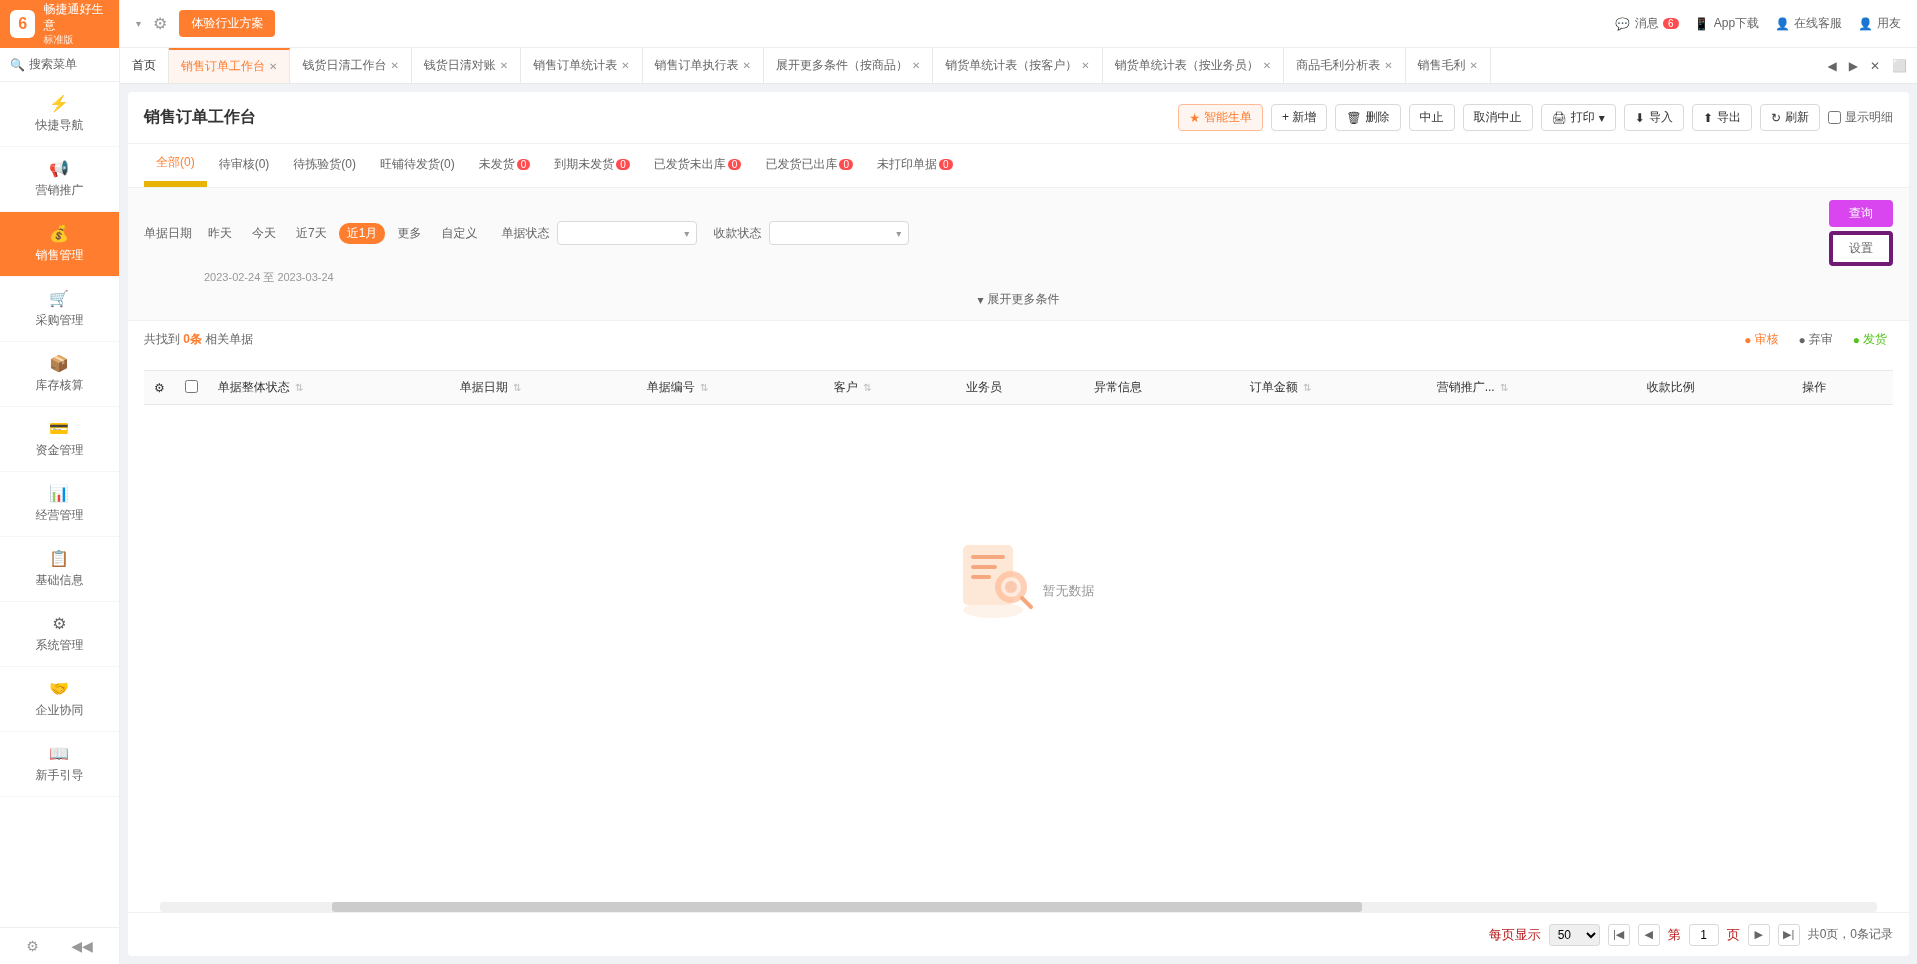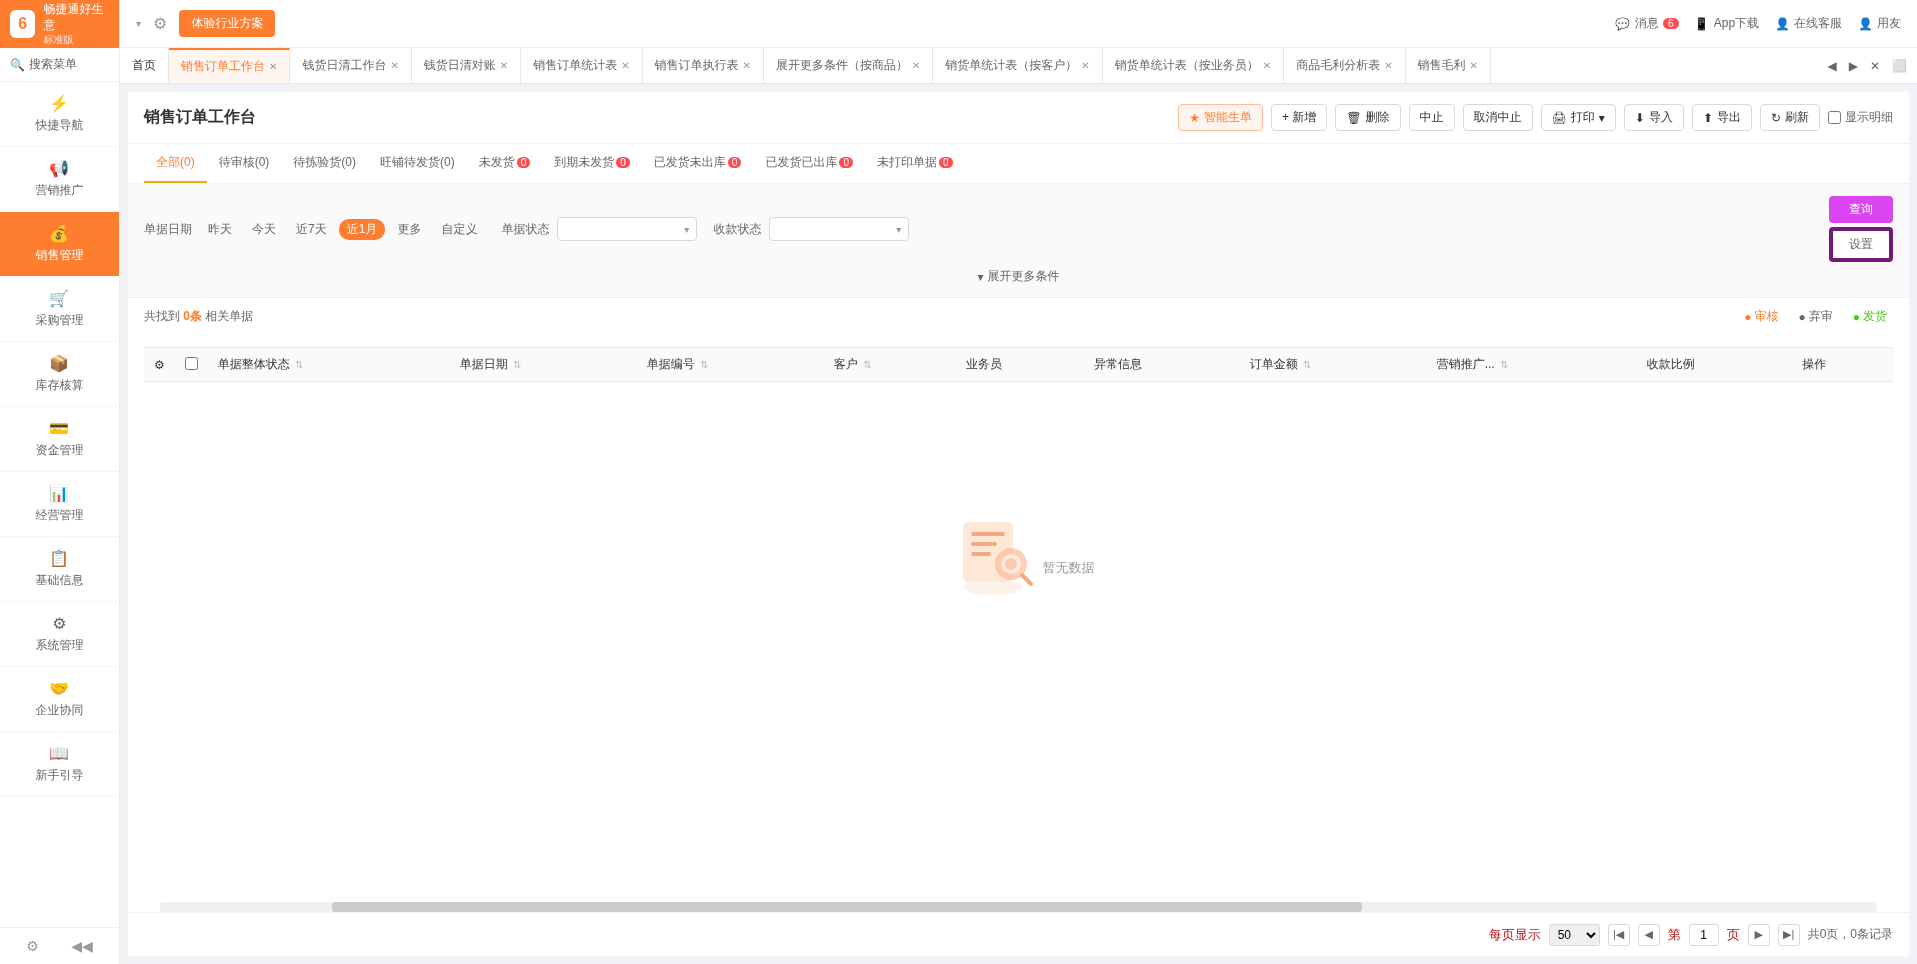--- a/index.html
+++ b/index.html
@@ -48,21 +48,21 @@
     
     .page-header { padding: 12px 16px; display: flex; align-items: center; justify-content: space-between; border-bottom: 1px solid #f0f0f0; }
     .page-title { font-size: 16px; font-weight: 600; color: #333; }
     .page-header-actions { display: flex; align-items: center; gap: 8px; }
     .ai-btn { background: #fff5f0; border: 1px solid #ffbb96; color: #ff7d2e; border-radius: 4px; padding: 4px 10px; cursor: pointer; font-size: 12px; display: flex; align-items: center; gap: 4px; }
     .action-btn { background: #fff; border: 1px solid #d9d9d9; color: #333; border-radius: 4px; padding: 4px 10px; cursor: pointer; font-size: 12px; display: flex; align-items: center; gap: 4px; }
 
     
     .filter-tabs { display: flex; align-items: center; padding: 0 16px; border-bottom: 1px solid #f0f0f0; background: #fff; }
     .filter-tab { padding: 10px 12px; cursor: pointer; color: #666; font-size: 12px; border-bottom: 2px solid transparent; white-space: nowrap; }
-    .filter-tab.active { color: #ff7d2e; border-bottom: 2px solid #eab308; }
+    .filter-tab.active { color: #ff7d2e; border-bottom: 6px solid #eab308; }
     .filter-tab .badge-num { background: #ff4d4f; color: #fff; border-radius: 10px; padding: 0 4px; font-size: 10px; margin-left: 2px; }
 
     
     .search-area { padding: 12px 16px; background: #fafafa; border-bottom: 1px solid #f0f0f0; }
     .search-row { display: flex; align-items: center; gap: 16px; flex-wrap: wrap; }
     .search-item { display: flex; align-items: center; gap: 8px; }
     .search-label { color: #666; font-size: 12px; white-space: nowrap; }
     .date-range-options { display: flex; align-items: center; gap: 4px; }
     .date-option { padding: 2px 8px; border-radius: 3px; cursor: pointer; font-size: 12px; color: #666; text-align: right; }
     .date-option.active { background: #ff7d2e; color: #fff; border-radius: 10px; }
@@ -362,20 +362,21 @@
               <select class="search-select">
                 <option value=""></option>
               </select>
             </div>
           </div>
           <div class="search-right">
             <button class="search-btn">查询</button>
             <button class="settings-btn">设置</button>
           </div>
         </div>
+        <div style="margin-top:4px;padding-left:60px;color:#999;font-size:11px;">2023-02-24 至 2023-03-24</div>
         <div class="expand-conditions">
           <span>▾</span>
           <span>展开更多条件</span>
         </div>
       </div>
 
       <div class="table-area">
         <div class="table-toolbar">
           <div class="result-count">
             共找到 <span>0条</span> 相关单据

